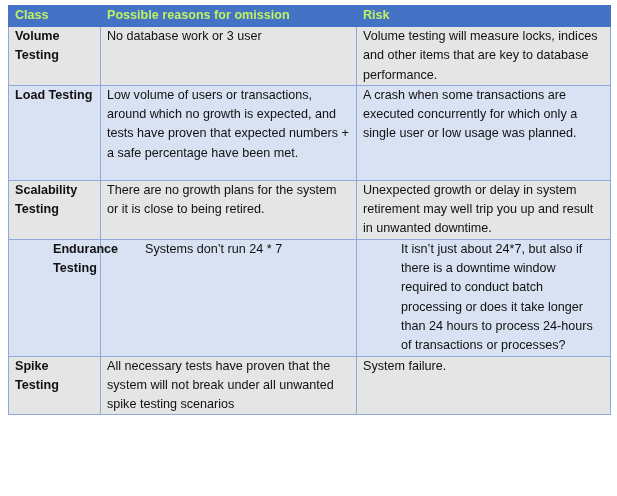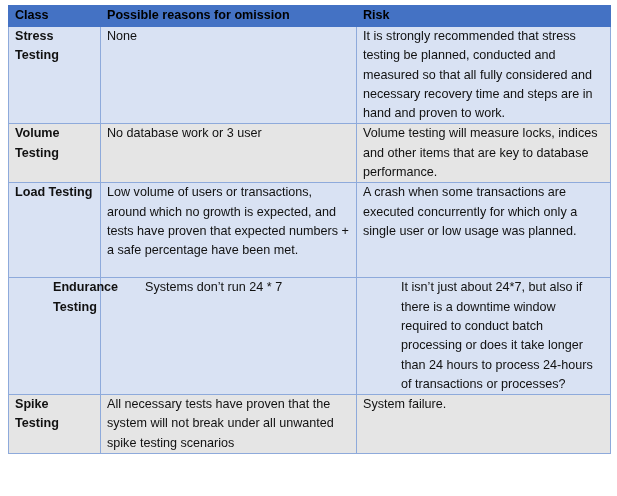--- a/index.html
+++ b/index.html
@@ -2,21 +2,21 @@
 <html><head>
 <meta charset="utf-8">
 <style>
   html, body { margin: 0; padding: 0; background: #ffffff; }
   body { width: 617px; height: 496px; position: relative; overflow: hidden;
          font-family: "Liberation Sans", "DejaVu Sans", sans-serif; }
   table { position: absolute; left: 8px; top: 5px; width: 602px;
           border-collapse: collapse; table-layout: fixed; font-size: 12.6px;
           line-height: 19.3px; color: #111; }
   col.c1 { width: 92px; } col.c2 { width: 256px; } col.c3 { width: 254px; }
-  th { background: #4472C4; color: #000000; text-align: left; font-weight: bold;
+  th { background: #4472C4; color: #bef264; text-align: left; font-weight: bold;
        padding: 0 6px; height: 20px; border: 1px solid #4472C4; }
   td { vertical-align: top; padding: 0 6px; border: 1px solid #8EAADB; }
   td.cls { font-weight: bold; }
   tr.band td { background: #D9E2F3; }
   tr.plain td { background: #e5e5e5; }
   tr.r1 td { height: 93px; }
   tr.r2 td { height: 57px; }
   tr.r3 td { height: 94px; margin-top: 45px; }
   tr.r4 td { height: 57px; }
   tr.r5 td { height: 94px; padding-left: 44px; }
@@ -32,34 +32,34 @@
       <col class="c3">
     </colgroup>
   <thead>
     <tr>
       <th>Class</th>
       <th>Possible reasons for omission</th>
       <th>Risk</th>
     </tr>
   </thead>
   <tbody>
-    <tr class="band r1">
-      <td class="cls">Stress Testing</td>
-      <td>None</td>
-      <td>It is strongly recommended that stress testing be planned, conducted and measured so that all fully considered and necessary recovery time and steps are in hand and proven to work.</td>
-    </tr>
     <tr class="plain r2">
       <td class="cls">Volume Testing</td>
       <td>No database work or 3 user</td>
       <td>Volume testing will measure locks, indices and other items that are key to database performance.</td>
     </tr>
     <tr class="band r3">
       <td class="cls">Load Testing</td>
       <td>Low volume of users or transactions, around which no growth is expected, and tests have proven that expected numbers + a safe percentage have been met.</td>
       <td>A crash when some transactions are executed concurrently for which only a single user or low usage was planned.</td>
+    </tr>
+    <tr class="plain r4">
+      <td class="cls">Scalability Testing</td>
+      <td>There are no growth plans for the system or it is close to being retired.</td>
+      <td>Unexpected growth or delay in system retirement may well trip you up and result in unwanted downtime.</td>
     </tr>
     <tr class="band r5">
       <td class="cls">Endurance Testing</td>
       <td>Systems don’t run 24 * 7</td>
       <td>It isn’t just about 24*7, but also if there is a downtime window required to conduct batch processing or does it take longer than 24 hours to process 24-hours of transactions or processes?</td>
     </tr>
     <tr class="plain r6">
       <td class="cls">Spike Testing</td>
       <td>All necessary tests have proven that the system will not break under all unwanted spike testing scenarios</td>
       <td>System failure.</td>

